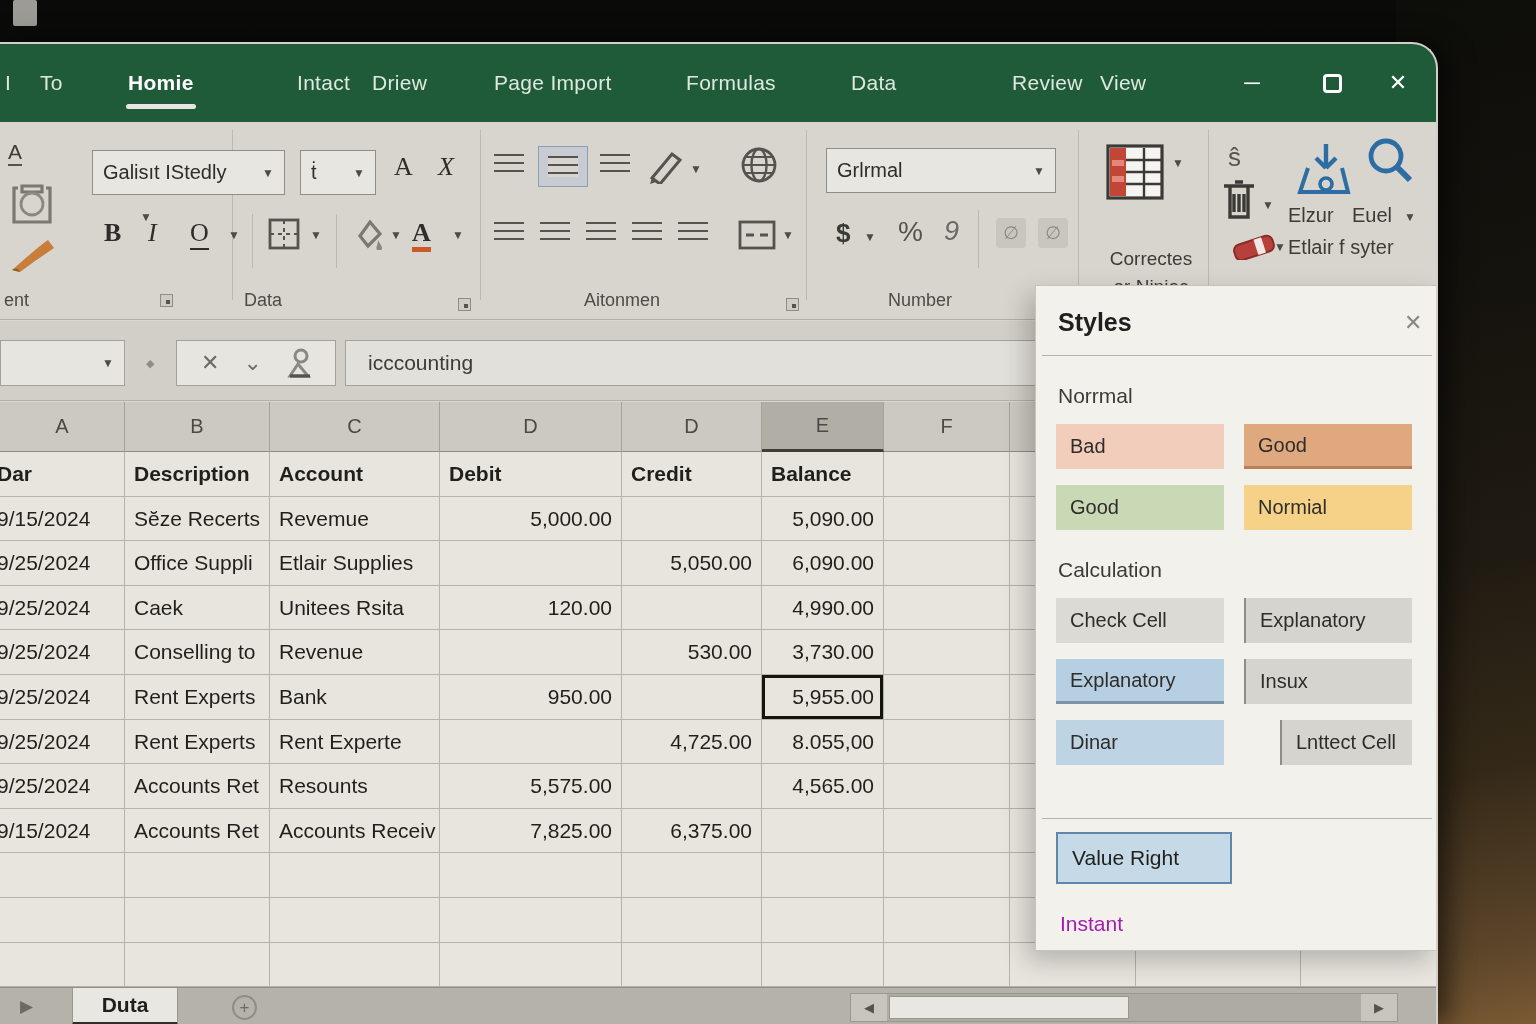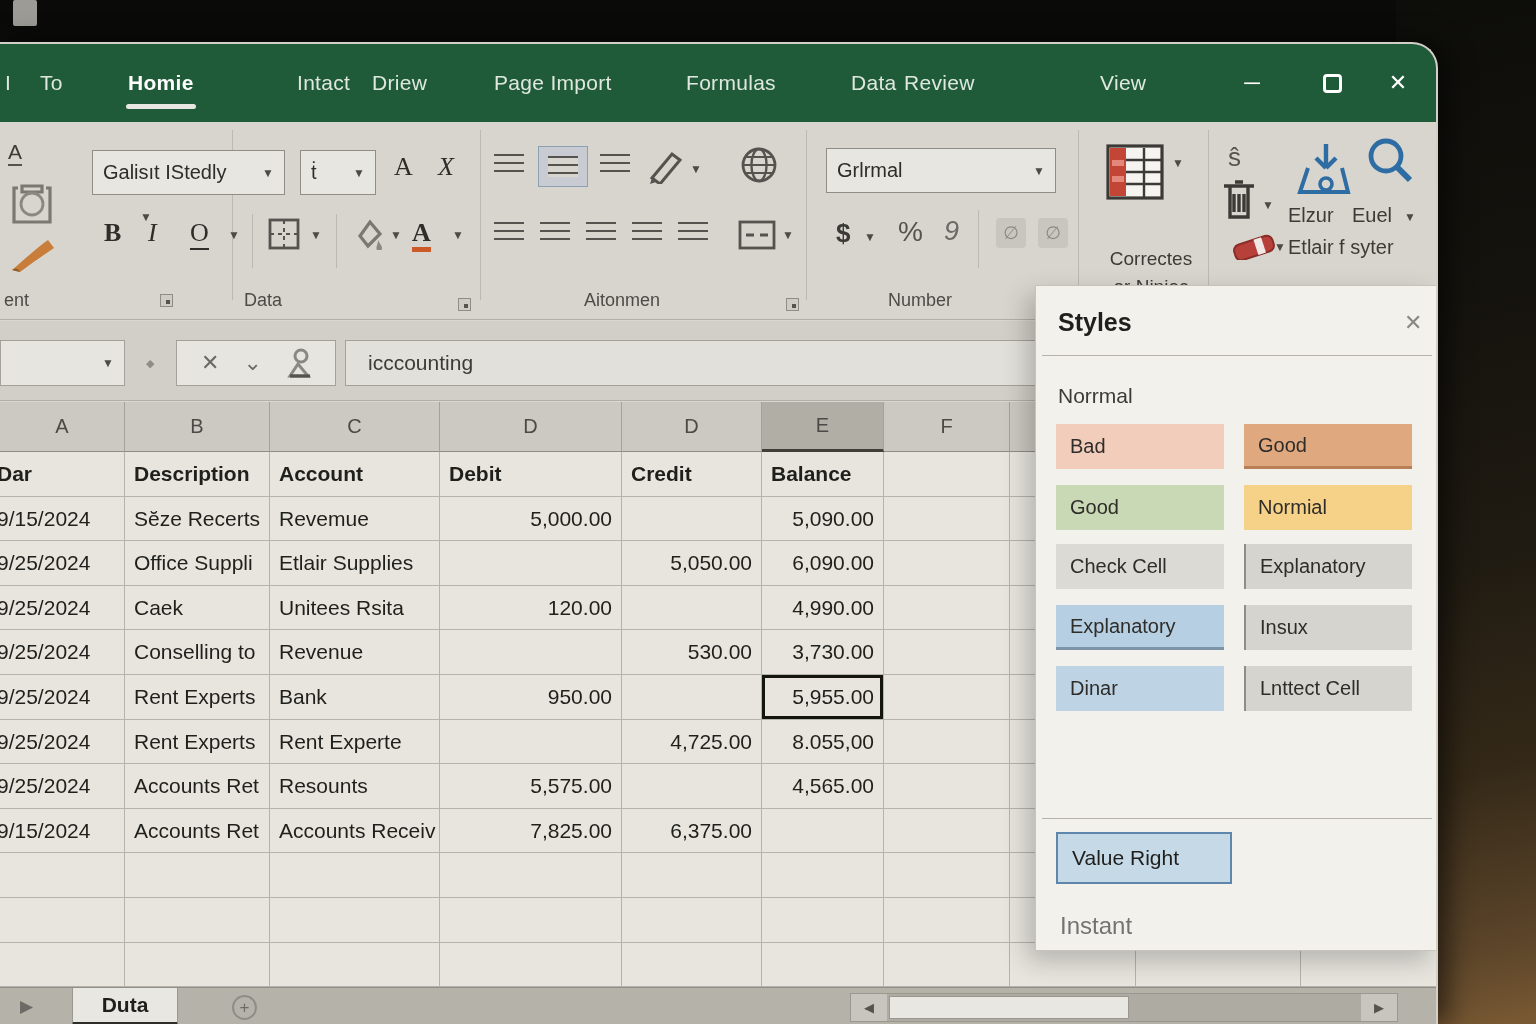--- a/index.html
+++ b/index.html
@@ -24,21 +24,21 @@
   #menubar { position:absolute; left:0; top:0; width:100%; height:78px; background:#1f5a39; }
   .mtab { position:absolute; top:0; height:78px; display:flex; align-items:center;
     color:#dfe8df; font-size:21px; letter-spacing:.3px; cursor:default; }
   .mtab.active { color:#ffffff; font-weight:bold; }
   .mtab.active::after { content:""; position:absolute; left:-2px; right:-2px; bottom:13px;
     height:5px; background:#e8e6e0; border-radius:3px; }
   #menu-tabs .mtab:nth-child(1){left:5px;}   #menu-tabs .mtab:nth-child(2){left:40px;}
   #menu-tabs .mtab:nth-child(3){left:128px;} #menu-tabs .mtab:nth-child(4){left:261px;margin-left:36px;}
   #menu-tabs .mtab:nth-child(5){left:372px;} #menu-tabs .mtab:nth-child(6){left:494px;}
   #menu-tabs .mtab:nth-child(7){left:686px;} #menu-tabs .mtab:nth-child(8){left:851px;}
-  #menu-tabs .mtab:nth-child(9){left:904px;} #menu-tabs .mtab:nth-child(10){left:1100px;}
+  #menu-tabs .mtab:nth-child(9){left:1012px;} #menu-tabs .mtab:nth-child(10){left:1100px;}
   .wc { position:absolute; top:0; height:78px; width:40px; display:flex; align-items:center;
     justify-content:center; color:#fff; font-size:22px; }
   #wc-min{left:1232px;} #wc-max{left:1312px;} #wc-close{left:1378px;}
   #wc-max .maxbox { width:19px; height:19px; border:3px solid #fff; border-radius:4px; }
 
   
   #ribbon { position:absolute; left:0; top:78px; width:100%; height:198px;
     background:#d8d5ce; border-bottom:1px solid #b2afa8; font-size:17px; color:#4c4b47; }
   .vsep { position:absolute; top:8px; height:170px; width:1px; background:#bcb9b2; }
   .grouplabel { position:absolute; top:168px; font-size:18px; color:#4c4b47; }
@@ -107,21 +107,21 @@
   #sp-close { position:absolute; left:368px; top:24px; font-size:22px; color:#8a8883; }
   #sp-div1 { position:absolute; left:6px; top:69px; width:390px; height:1px; background:#b5b2ab; }
   #sp-sections { position:absolute; left:0; top:84px; width:100%; }
   .sp-seclabel { font-size:21px; color:#3c3b37; margin:14px 0 16px 22px; }
   .chipgrid { display:grid; grid-template-columns:168px 168px; gap:16px 20px; padding:0 0 14px 20px; }
   .chip { height:45px; font-size:20px; color:#2e2d2a; display:flex; align-items:center;
     padding-left:14px; white-space:nowrap; }
   #sp-div2 { position:absolute; left:6px; top:532px; width:390px; height:1px; background:#b5b2ab; }
   #sp-selected { position:absolute; left:20px; top:546px; width:176px; height:52px; font-size:21px;
     color:#1f1f1d; display:flex; align-items:center; padding-left:14px; }
-  #sp-footer { position:absolute; left:24px; top:626px; font-size:24px; color:#737373; }
+  #sp-footer { position:absolute; left:24px; top:626px; font-size:21px; color:#a21caf; }
 
   svg { display:block; }
 </style>
 </head>
 <body>
 
 <div id="backdrop"></div>
 <div id="artifact"></div>
 
 <div id="screen">
@@ -498,27 +498,28 @@
     <span id="sp-close">✕</span>
     <div id="sp-div1"></div>
     <div id="sp-sections">
         <div class="sp-seclabel">Norrmal</div>
         <div class="chipgrid">
           <div class="chip" style="background: rgb(242, 205, 188);">Bad</div>
           <div class="chip" style="background: rgb(224, 168, 127); border-bottom: 3px solid rgb(185, 127, 87);">Good</div>
           <div class="chip" style="background: rgb(201, 216, 181);">Good</div>
           <div class="chip" style="background: rgb(245, 210, 136);">Normial</div>
         </div>
+        <div class="sp-seclabel">Calculation</div>
         <div class="chipgrid">
           <div class="chip" style="background: rgb(220, 218, 212);">Check Cell</div>
           <div class="chip" style="background: rgb(214, 212, 206); border-left: 2px solid rgb(143, 141, 135);">Explanatory</div>
           <div class="chip" style="background: rgb(182, 207, 226); border-bottom: 3px solid rgb(125, 148, 168);">Explanatory</div>
           <div class="chip" style="background: rgb(214, 212, 206); border-left: 2px solid rgb(143, 141, 135);">Insux</div>
           <div class="chip" style="background: rgb(190, 212, 228);">Dinar</div>
-          <div class="chip" style="background: rgb(214, 212, 206); border-left: 2px solid rgb(143, 141, 135);">Lnttect Cell</div>
+          <div class="chip" style="background: rgb(214, 212, 206); border-left: 2px solid rgb(143, 141, 135); margin-left: 36px;">Lnttect Cell</div>
         </div>
       </div>
     <div id="sp-div2"></div>
     <div id="sp-selected" class="chip" style="background: rgb(197, 217, 231); border: 2px solid rgb(95, 135, 171);">Value Right</div>
     <span id="sp-footer">Instant</span>
   </div>
 
 </div>
 
 </body></html>

